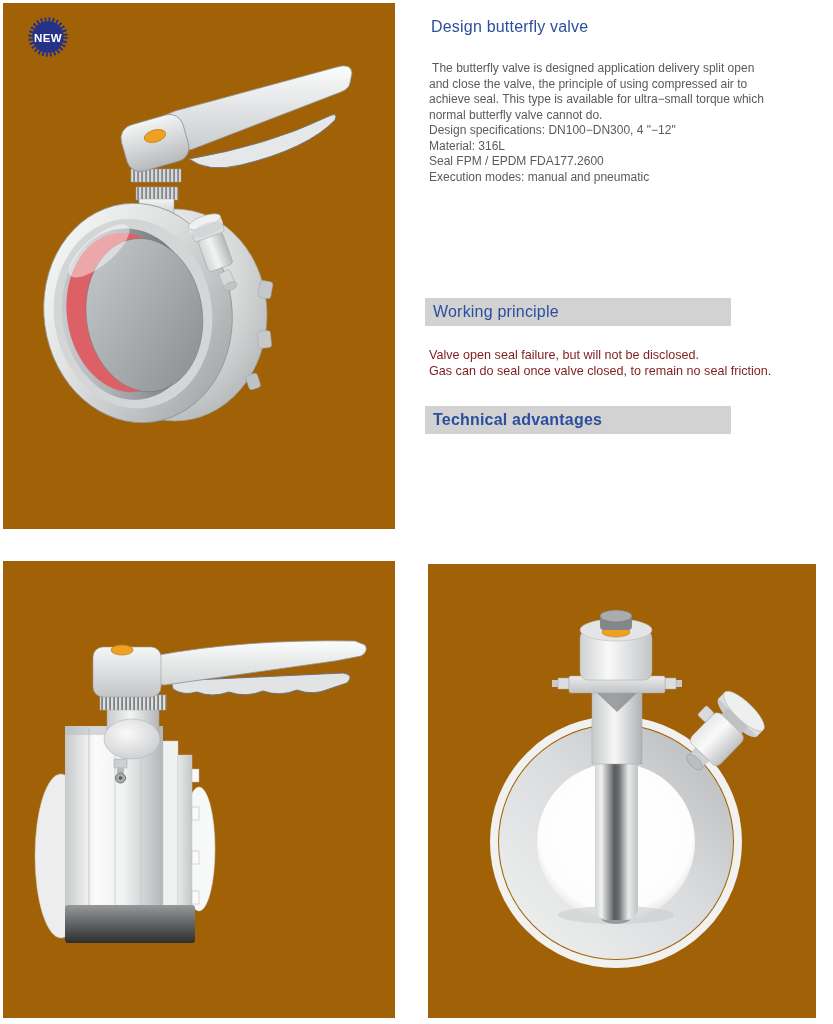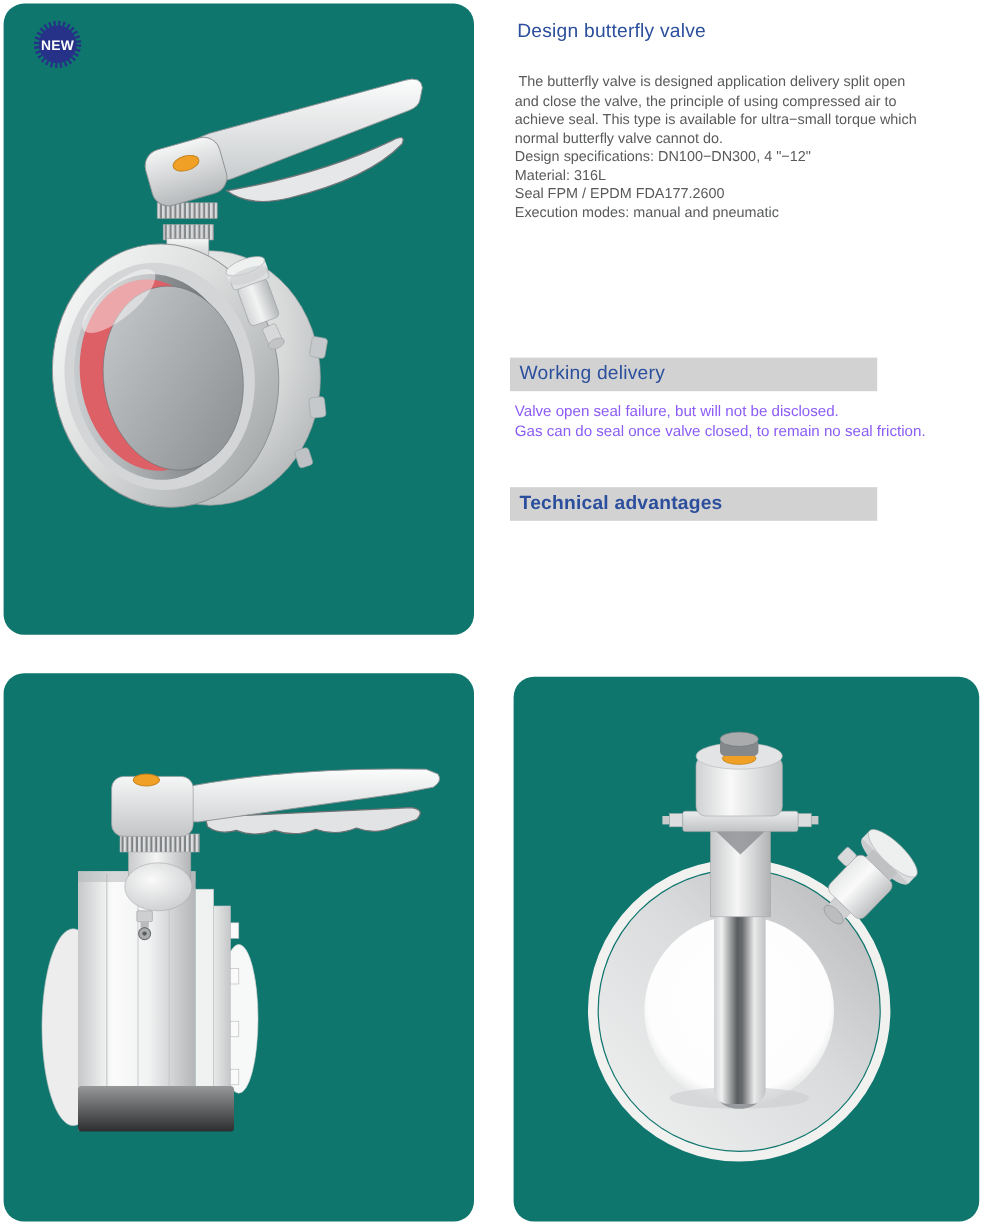--- a/index.html
+++ b/index.html
@@ -1,20 +1,20 @@
 <!DOCTYPE html>
 <html><head>
 <meta charset="utf-8">
 <style>
   html,body{margin:0;padding:0;background:#ffffff;}
   .page{
     position:relative;width:833px;height:1024px;background:#ffffff;
     font-family:"Liberation Sans", sans-serif;overflow:hidden;
   }
-  .panel{position:absolute;background:#0f766e;border-radius:17px;}
+  .panel{position:absolute;background:#a16207;}
   #panel-perspective{left:3px;top:3px;width:392px;height:526px;}
   #panel-side{left:3px;top:561px;width:392px;height:457px;}
   #panel-front{left:428px;top:564px;width:388px;height:454px;}
   .figure{position:absolute;left:0;top:0;width:100%;height:100%;display:block;}
   .badge{position:absolute;left:24px;top:13px;width:42px;height:42px;z-index:2;}
   .badge svg{width:100%;height:100%;display:block;}
   .page-title{
     position:absolute;left:431px;top:18px;margin:0;
     font-size:16px;font-weight:normal;color:#2b4f9c;letter-spacing:0.2px;
   }
@@ -27,21 +27,21 @@
     position:absolute;left:425px;width:306px;height:28px;background:#d2d2d2;
     display:flex;align-items:center;
   }
   .section-bar span{
     font-size:16px;color:#2b4f9c;padding-left:8px;letter-spacing:0.2px;
   }
   #wp-bar{top:298px;}
   #ta-bar{top:406px;font-weight:bold;}
   .section-body{
     position:absolute;left:429px;
-    font-size:12.6px;line-height:15.5px;color:#8b5cf6;
+    font-size:12.6px;line-height:15.5px;color:#7f1d1d;margin-top:12px;
   }
   #wp-body{top:336px;}
   #ta-body{top:465px;}
 </style>
 </head>
 <body>
 
 <div class="page">
 
   <section class="panel" id="panel-perspective">
@@ -141,21 +141,21 @@
   <p class="desc pre"> The butterfly valve is designed application delivery split open
 and close the valve, the principle of using compressed air to
 achieve seal. This type is available for ultra−small torque which
 normal butterfly valve cannot do.
 Design specifications: DN100−DN300, 4 "−12"
 Material: 316L
 Seal FPM / EPDM FDA177.2600
 Execution modes: manual and pneumatic</p>
 
   <div class="section-bar" id="wp-bar">
-    <span>Working delivery</span>
+    <span>Working principle</span>
   </div>
   <p class="section-body pre" id="wp-body">Valve open seal failure, but will not be disclosed.
 Gas can do seal once valve closed, to remain no seal friction.</p>
 
   <div class="section-bar" id="ta-bar">
     <span>Technical advantages</span>
   </div>
 
   <section class="panel" id="panel-side">
     <svg class="figure" viewBox="0 0 392 457">

